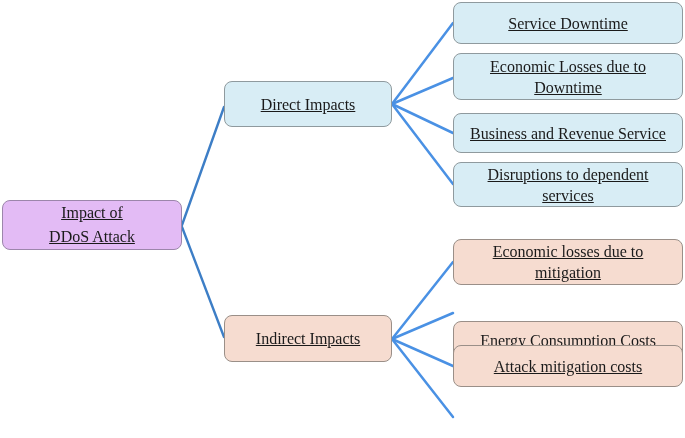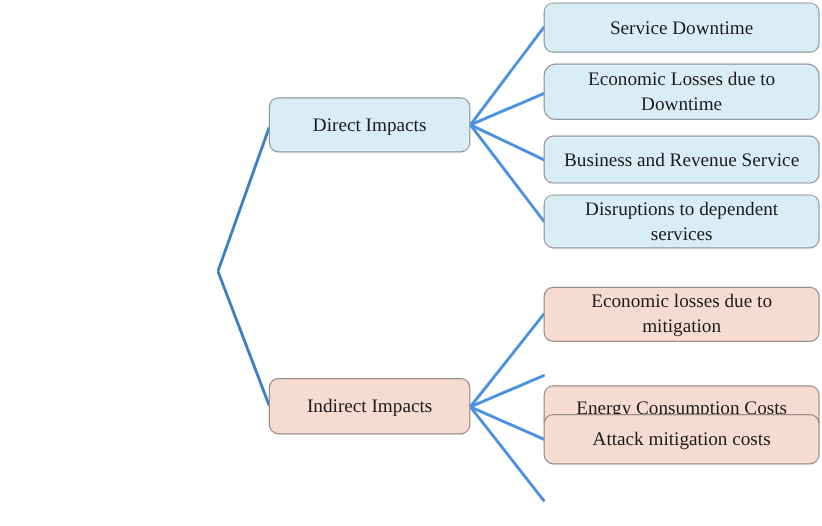--- a/index.html
+++ b/index.html
@@ -25,40 +25,41 @@
   .line-fan{stroke:var(--line-fan);stroke-width:2.5;}
   .node{
     position:absolute;
     display:flex;align-items:center;justify-content:center;
     text-align:center;
     font-size:16px;line-height:21px;
     border-radius:8px;
     box-sizing:border-box;
     padding:2px 8px;
     white-space:pre-line;
+    text-decoration:underline;
   }
   .node-root{
     left:2px;top:200px;width:180px;height:50px;
     background:var(--root-fill);
     border:1.5px solid var(--root-border);
     line-height:24px;
   }
   .node-blue{
     background:var(--blue-fill);
     border:1.3px solid var(--blue-border);
   }
   .node-peach{
     background:var(--peach-fill);
     border:1.3px solid var(--peach-border);
   }
   .node-branch-direct{left:224px;top:81px;width:168px;height:46px;}
   .node-branch-indirect{left:224px;top:315px;width:168px;height:47px;}
   .leaf{left:453px;width:230px;}
   .leaf-1{top:2px;height:42px;}
-  .leaf-2{top:53px;height:47px;border-radius:10px;}
+  .leaf-2{top:53px;height:47px;}
   .leaf-3{top:113px;height:40px;}
   .leaf-4{top:162px;height:45px;}
   .leaf-5{top:239px;height:46px;}
   .leaf-6{top:294px;height:39px;margin-top:27px;}
   .leaf-7{top:345px;height:42px;}
   .leaf-8{top:398px;height:39px;}
 </style>
 </head>
 <body>
 
@@ -73,20 +74,22 @@
     <line class="line-fan" x1="392" y1="104" x2="453" y2="78"></line>
     <line class="line-fan" x1="392" y1="104" x2="453" y2="133"></line>
     <line class="line-fan" x1="392" y1="104" x2="453" y2="184"></line>
 
     <line class="line-fan" x1="392" y1="339" x2="453" y2="262"></line>
     <line class="line-fan" x1="392" y1="339" x2="453" y2="313"></line>
     <line class="line-fan" x1="392" y1="339" x2="453" y2="366"></line>
     <line class="line-fan" x1="392" y1="339" x2="453" y2="417"></line>
   </svg>
 
+  <div class="node node-root">Impact of
+DDoS Attack</div>
 
   <div class="node node-peach node-branch-indirect">Indirect Impacts</div>
   <div class="node node-blue node-branch-direct">Direct Impacts</div>
 
   <div class="node node-blue leaf leaf-1">Service Downtime</div>
   <div class="node node-blue leaf leaf-2">Economic Losses due to Downtime</div>
   <div class="node node-blue leaf leaf-3">Business and Revenue Service</div>
   <div class="node node-blue leaf leaf-4">Disruptions to dependent services</div>
 
   <div class="node node-peach leaf leaf-5">Economic losses due to mitigation</div>

